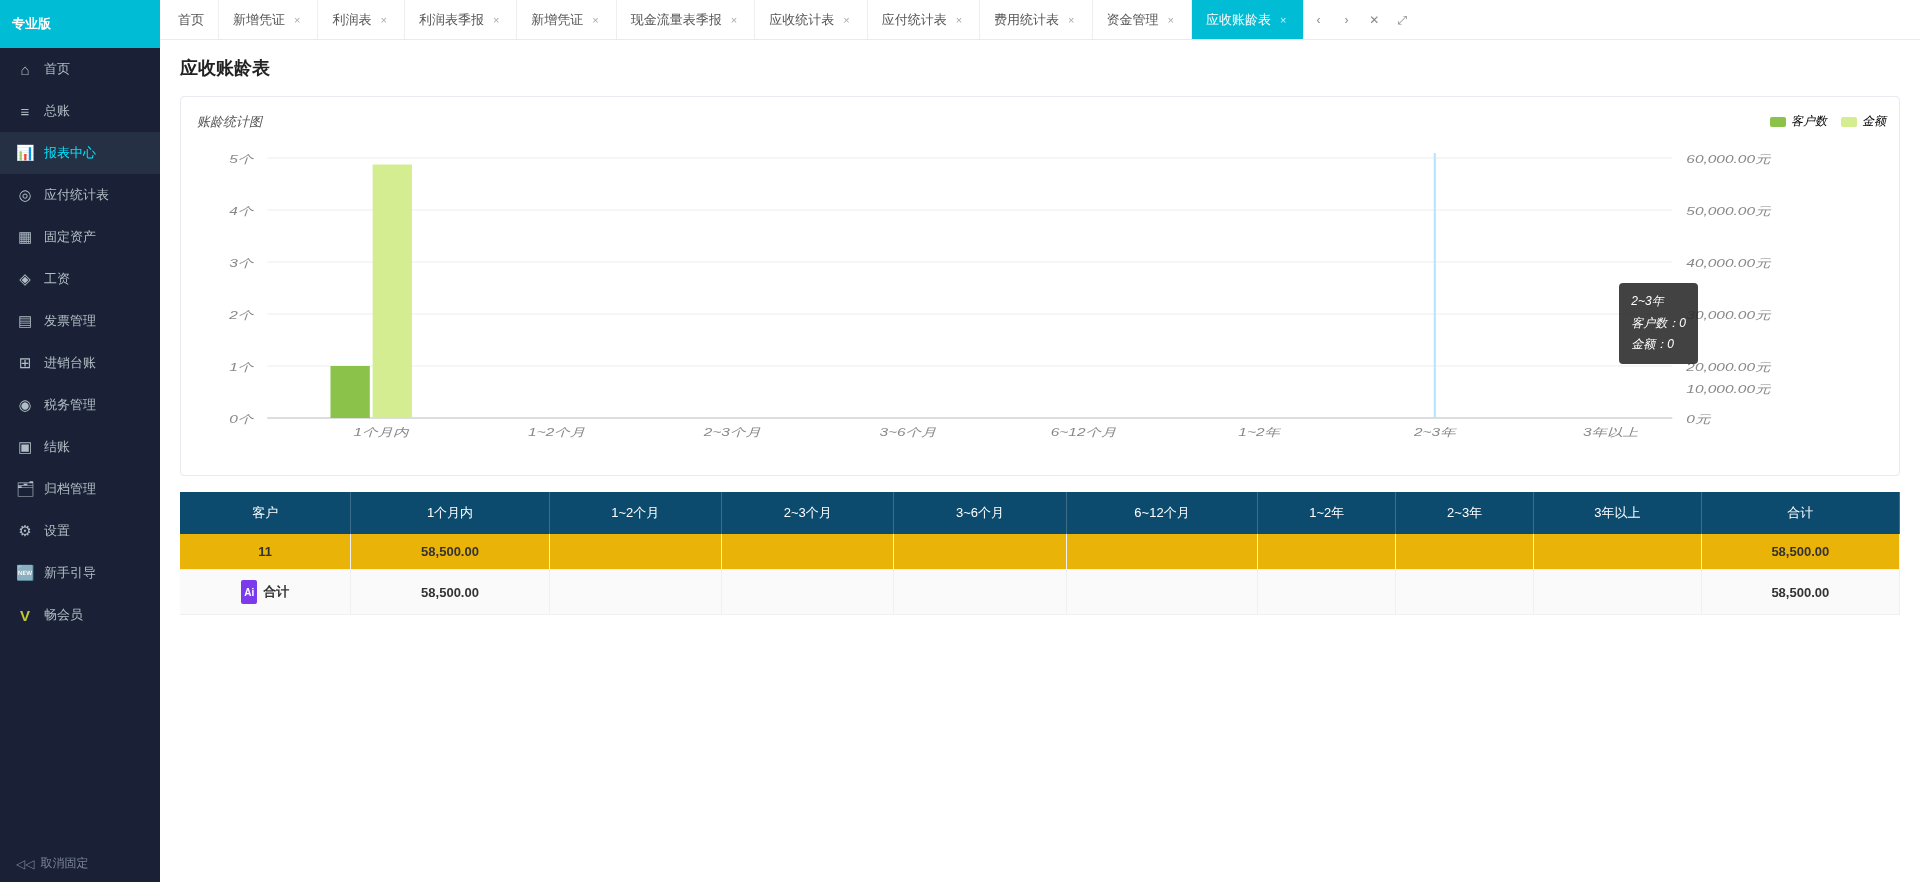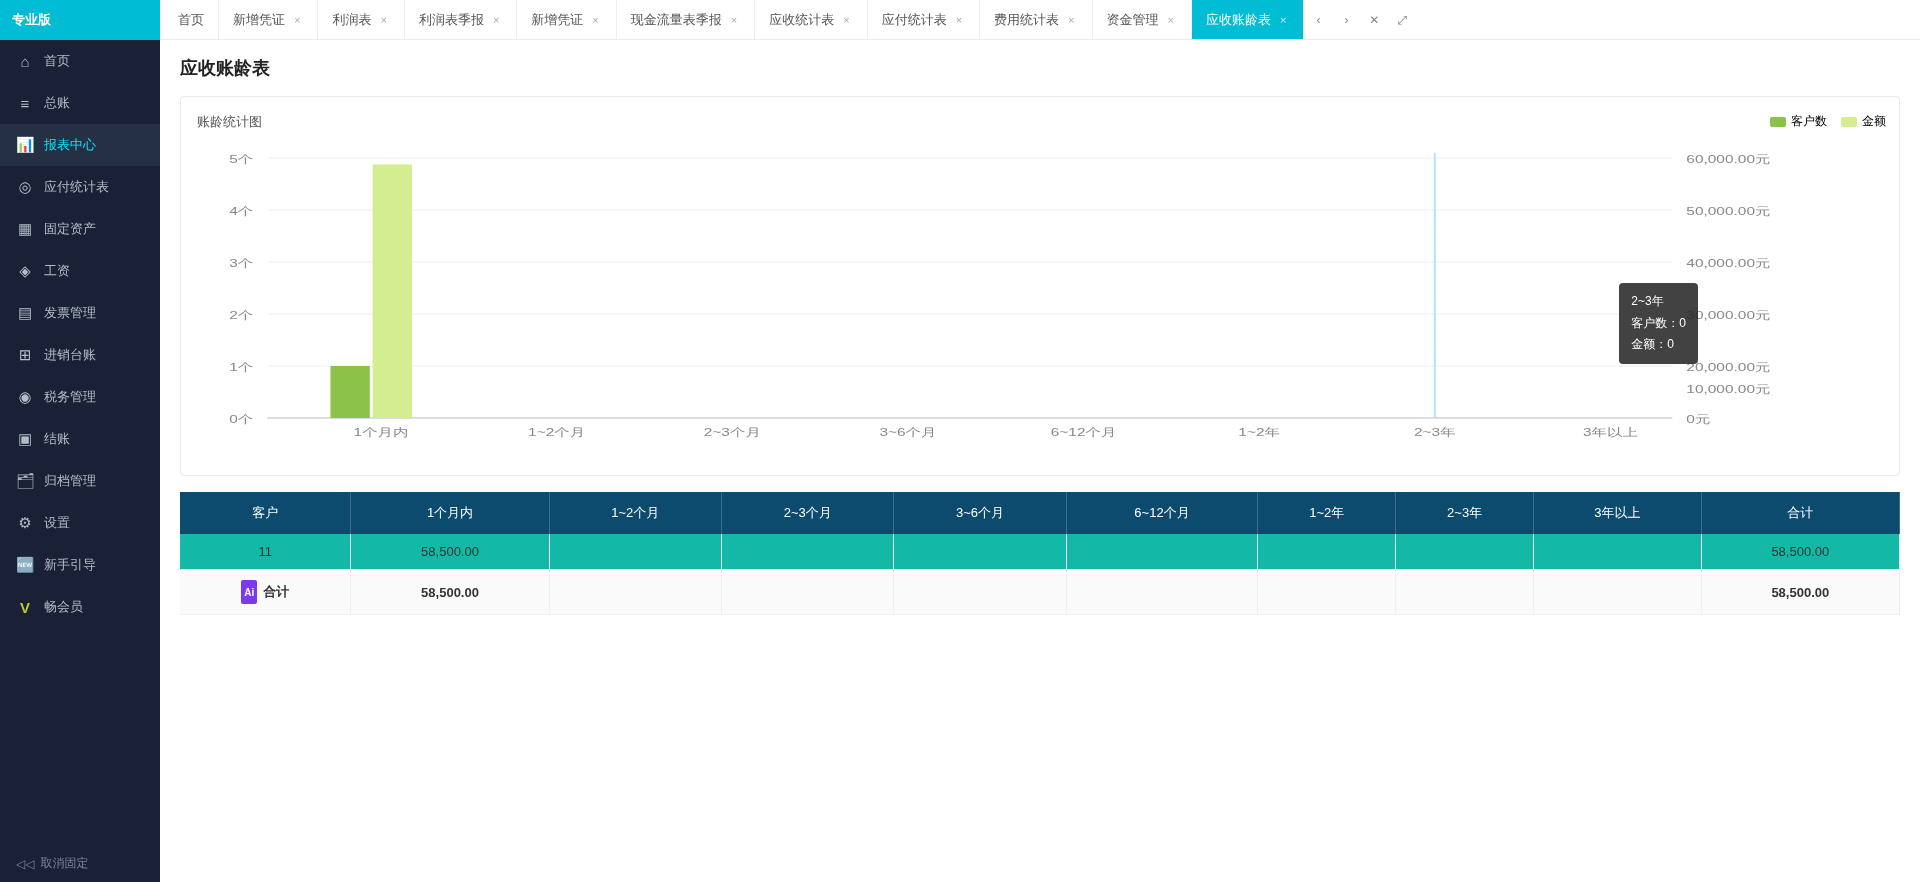--- a/index.html
+++ b/index.html
@@ -14,21 +14,21 @@
       flex-direction: column;
       flex-shrink: 0;
       height: 100%;
     }
     .sidebar-logo {
       background: #00bcd4;
       color: white;
       padding: 8px 12px;
       font-size: 13px;
       font-weight: bold;
-      height: 40px;
+      height: 48px;
       display: flex;
       align-items: center;
     }
     .sidebar-item {
       display: flex;
       align-items: center;
       padding: 12px 16px;
       cursor: pointer;
       color: #b0bec5;
       font-size: 13px;
@@ -171,20 +171,21 @@
 
     
     .chart-container {
       border: 1px solid #e8eaf0;
       border-radius: 4px;
       padding: 16px;
       margin-bottom: 16px;
       position: relative;
       background: #fff;
       height: 380px;
+      font-style: italic;
     }
     .chart-title { font-size: 13px; color: #555; margin-bottom: 12px; }
     .chart-legend {
       position: absolute;
       top: 16px;
       right: 13px;
       display: flex;
       align-items: center;
       gap: 14px;
       font-size: 12px;
@@ -229,22 +230,23 @@
       background: #0c4a6e;
       color: #fff;
     }
     .data-table thead th {
       padding: 12px 8px;
       text-align: center;
       font-weight: normal;
       border-right: 1px solid rgba(255,255,255,0.2);
     }
     .data-table tbody tr {
-      background: #14b8a6;
+      background: #eab308;
       border-bottom: 1px solid #f0f0f0;
+      font-weight: bold;
     }
     .data-table tbody td {
       padding: 10px 8px;
       text-align: center;
       border-right: 1px solid #f0f0f0;
       color: #333;
     }
     .data-table tbody tr.total-row {
       background: #fafafa;
       font-weight: bold;

